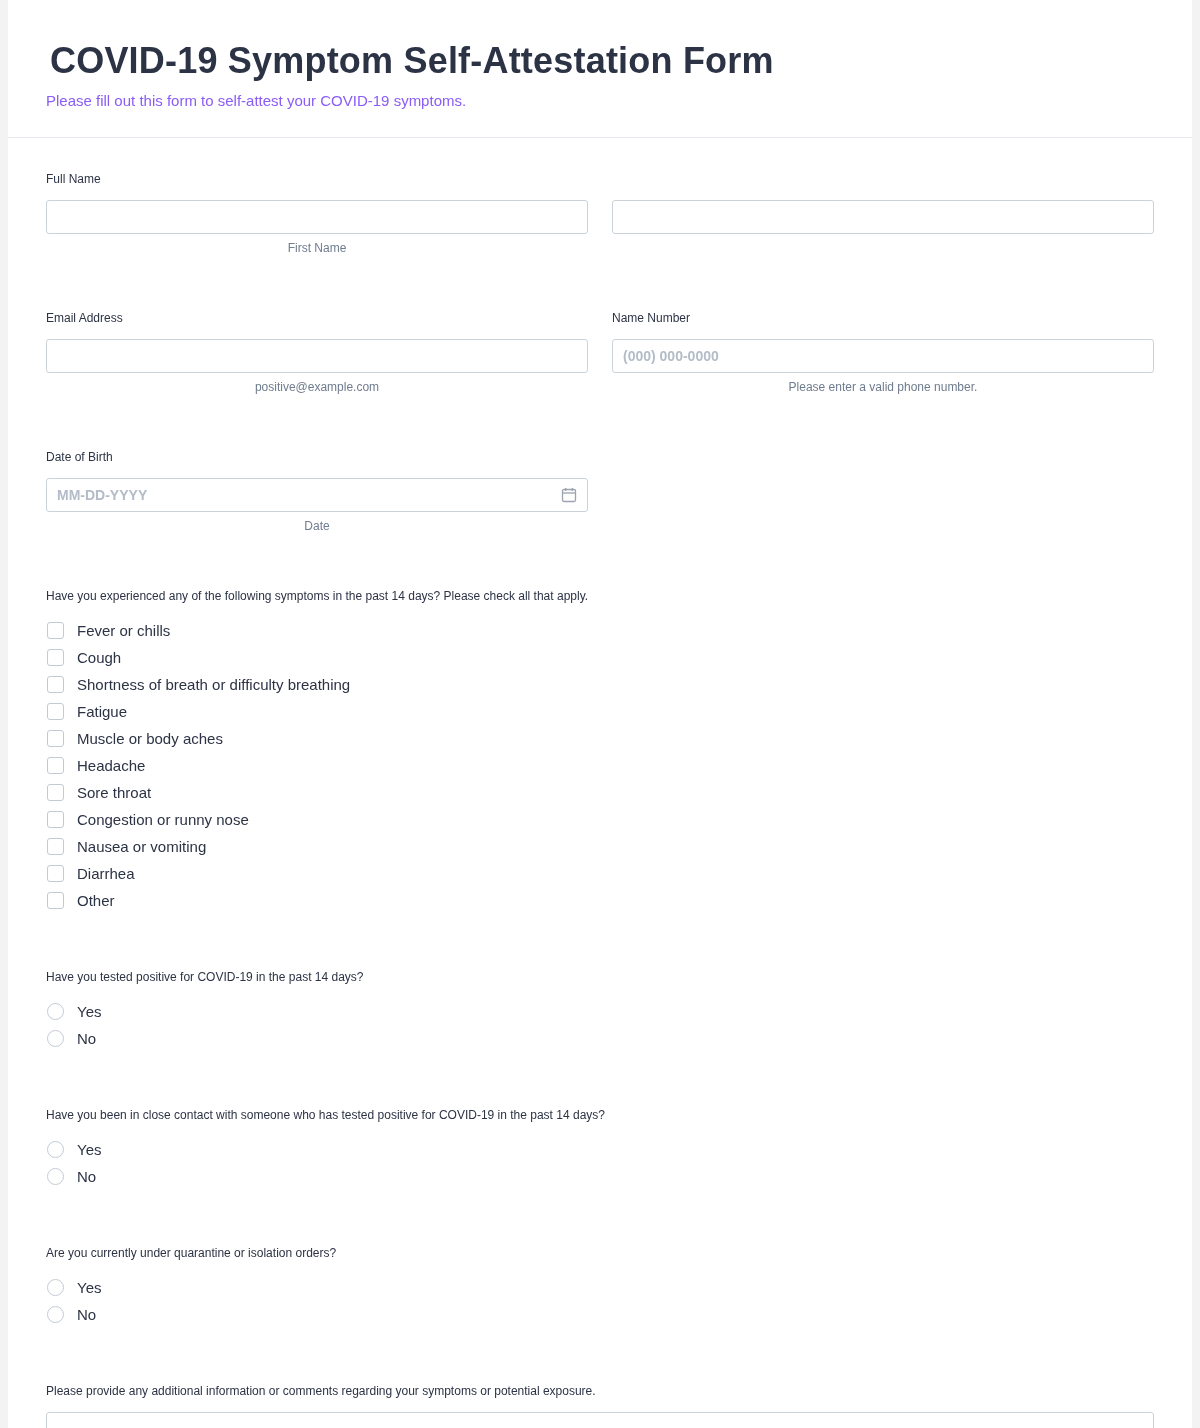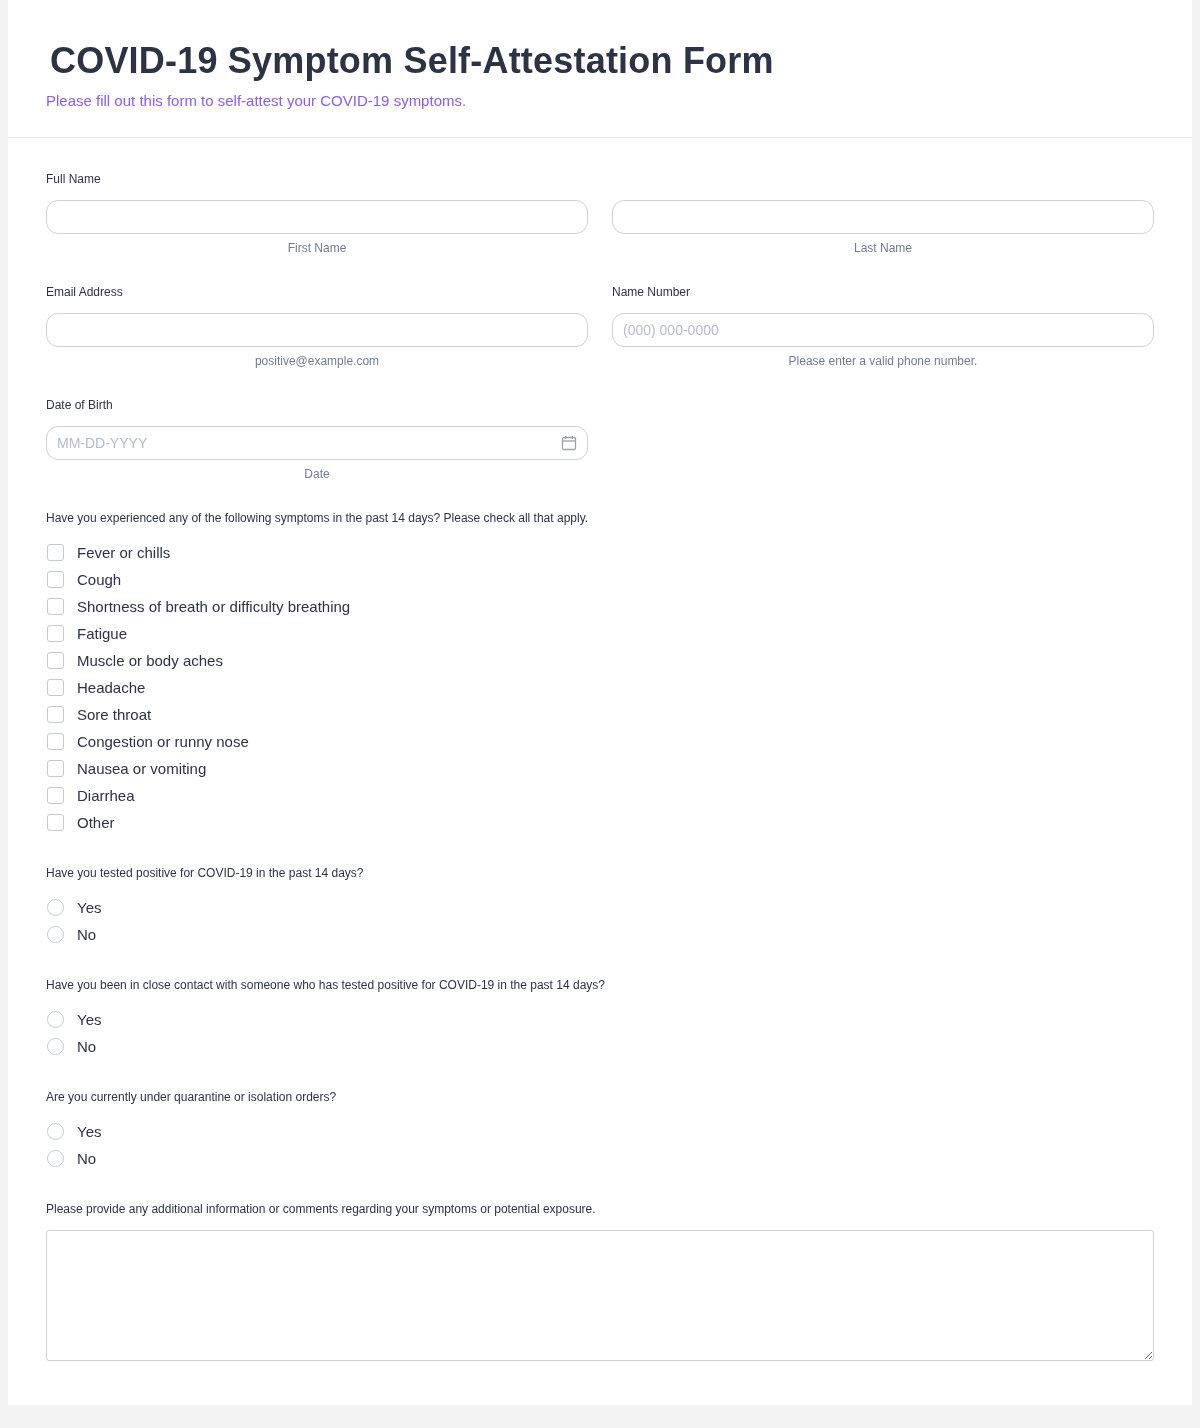--- a/index.html
+++ b/index.html
@@ -27,44 +27,45 @@
     letter-spacing: 0.2px;
   }
   .form-subtitle {
     font-size: 15px;
     color: #8b5cf6;
     margin-top: 10px;
   }
   .form-body {
     padding: 34px 38px 40px 38px;
   }
-  .block { margin-top: 30px; }
+  .block { margin-top: 56px; }
   .block:first-child { margin-top: 0; }
   .q-label {
     font-size: 12px;
     font-weight: 500;
     color: #2c3345;
     margin-bottom: 14px;
   }
   .two-col {
     display: grid;
     grid-template-columns: 1fr 1fr;
     column-gap: 24px;
   }
   .text-input {
     width: 100%;
     height: 34px;
     border: 1px solid #ccd2da;
-    border-radius: 12px;
+    border-radius: 3px;
     padding: 0 10px;
     font-family: "Liberation Sans", sans-serif;
     font-size: 14px;
     color: #2c3345;
     background: #fff;
     outline: none;
+    font-weight: bold;
   }
   .text-input::placeholder { color: #b3bcc7; }
   .sublabel {
     font-size: 12px;
     color: #6f7c8e;
     margin-top: 7px;
     text-align: center;
   }
   .input-wrap { position: relative; }
   .cal-icon {
@@ -127,21 +128,20 @@
 
     <div class="block">
       <div class="q-label">Full Name</div>
       <div class="two-col">
         <div>
           <input type="text" class="text-input" style="">
           <div class="sublabel">First Name</div>
         </div>
         <div>
           <input type="text" class="text-input" style="">
-          <div class="sublabel">Last Name</div>
         </div>
       </div>
     </div>
 
     <div class="block">
       <div class="two-col">
         <div>
           <div class="q-label">Email Address</div>
           <input type="text" class="text-input" style="">
           <div class="sublabel">positive@example.com</div>

